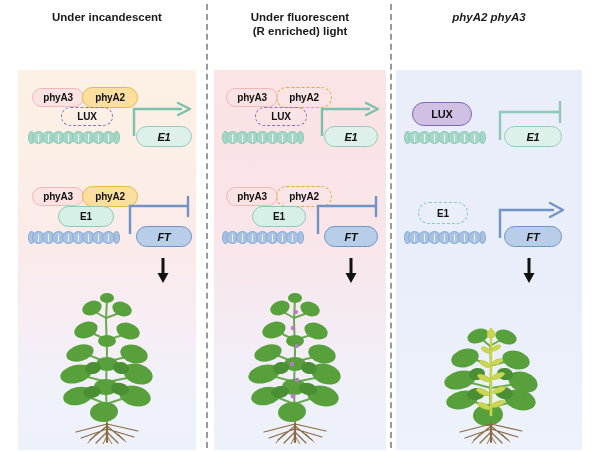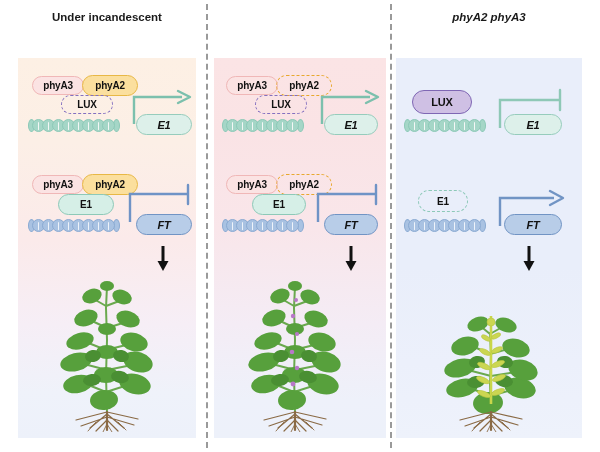--- a/index.html
+++ b/index.html
@@ -9,21 +9,21 @@
   
   .headers{position:absolute;left:0;top:0;width:600px;height:60px;}
   .hdr{position:absolute;top:10px;text-align:center;font-size:11.5px;font-weight:bold;color:#1a1a1a;line-height:14px;}
   .hdr.italic{font-style:italic;text-align:center;}
   .hdr-1{left:18px;width:178px;}
   .hdr-2{left:214px;width:172px;}
   .hdr-3{left:396px;width:186px;}
 
   
   .panels{position:absolute;left:0;top:58px;width:600px;height:380px;}
-  .panel{position:absolute;top:0;height:380px;overflow:hidden;}
+  .panel{position:absolute;top:12px;height:380px;overflow:hidden;}
   .p1{left:18px;width:178px;background:linear-gradient(180deg,#fdf0e4 0%,#fcefe6 22%,#fbeaea 48%,#f6eef6 70%,#eff2fa 88%,#edf1fa 100%);}
   .p2{left:214px;width:172px;background:linear-gradient(180deg,#fbe4e5 0%,#fae3e5 20%,#f9e6ea 45%,#f4ecf5 70%,#eef1fa 90%,#edf1fa 100%);}
   .p3{left:396px;width:186px;background:linear-gradient(180deg,#e9eefa 0%,#e9eefa 55%,#ecf0fb 80%,#eef2fb 100%);}
 
   
   .divider{position:absolute;top:4px;width:0;height:444px;border-left:2px dashed #9a9a9a;}
   .div-1{left:206px;}
   .div-2{left:390px;}
 
   
@@ -68,20 +68,22 @@
 </head>
 <body>
 
 <div class="figure">
 
   <div class="headers">
     <div class="hdr hdr-1">
       <div>Under incandescent</div>
     </div>
     <div class="hdr hdr-2">
+      <div>Under fluorescent</div>
+      <div>(R enriched) light</div>
     </div>
     <div class="hdr hdr-3 italic">
       <div>phyA2 phyA3</div>
     </div>
   </div>
 
   <div class="panels">
 
     <div class="panel p1">
 

